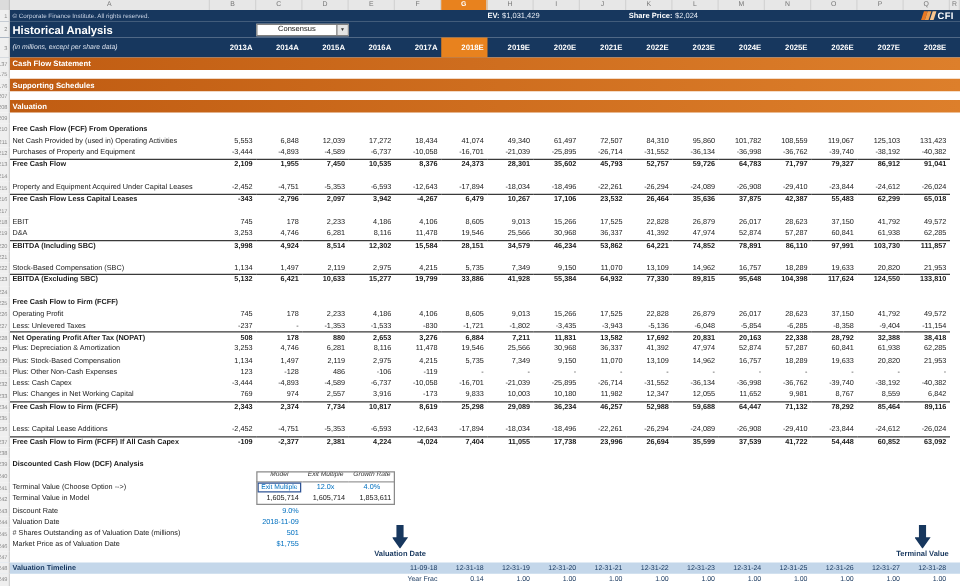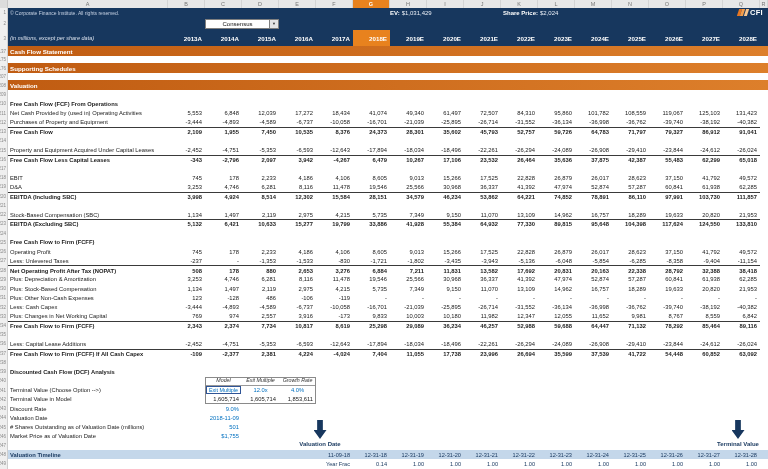--- a/index.html
+++ b/index.html
@@ -111,20 +111,21 @@
       <div class="logo">
         <span class="bar bar1"></span>
         <span class="bar bar2"></span>
         <span class="bar bar3"></span>
         <span class="logo-text">CFI</span>
       </div>
     </div>
 
     <div class="row navy r2">
       <div class="gut">2</div>
+      <div class="title">Historical Analysis</div>
       <div class="dropdown">
         <span class="dd-text">Consensus</span>
         <span class="dd-btn">▼</span>
       </div>
     </div>
 
     <div class="row navy r3" id="year-row">
       <div class="gut">3</div>
       <div class="subtitle">(in millions, except per share data)</div>
     <div class="year-cell" style="grid-column: 3;">2013A</div>

